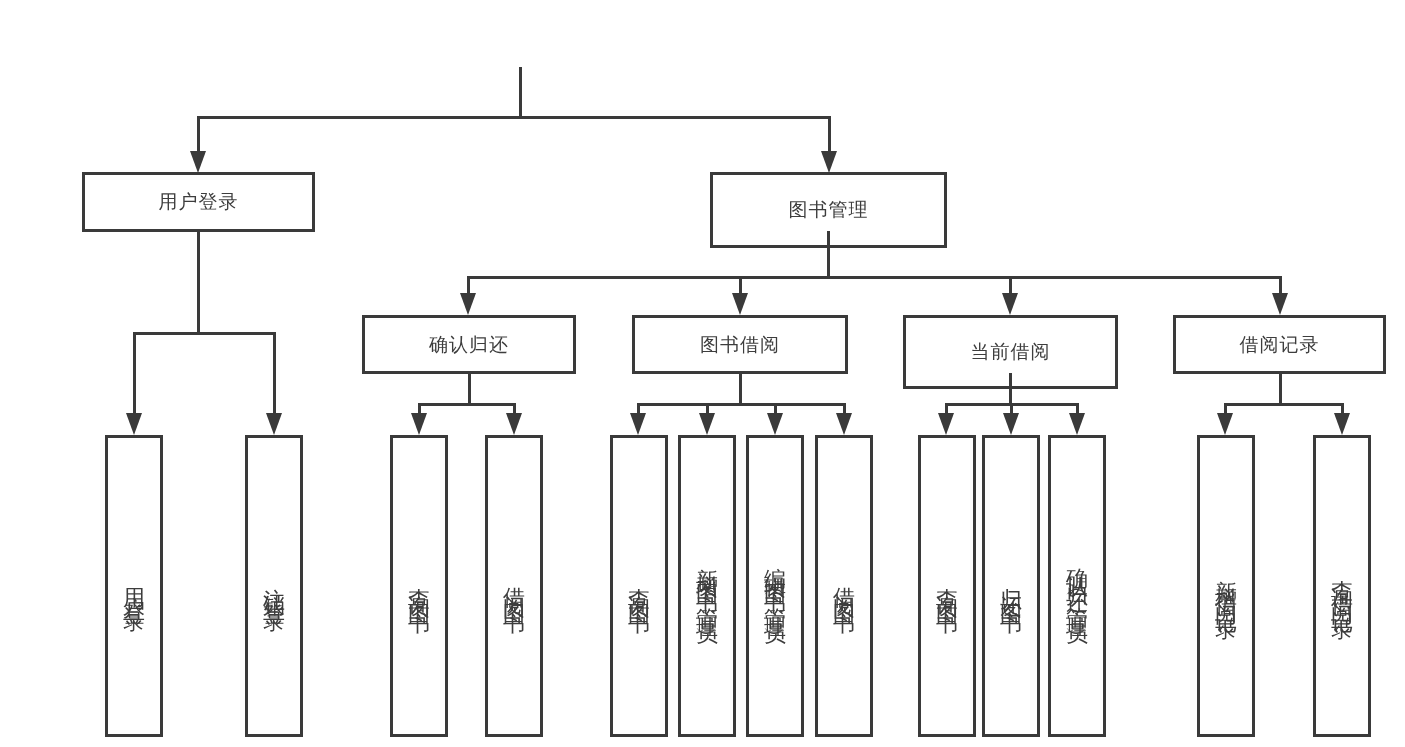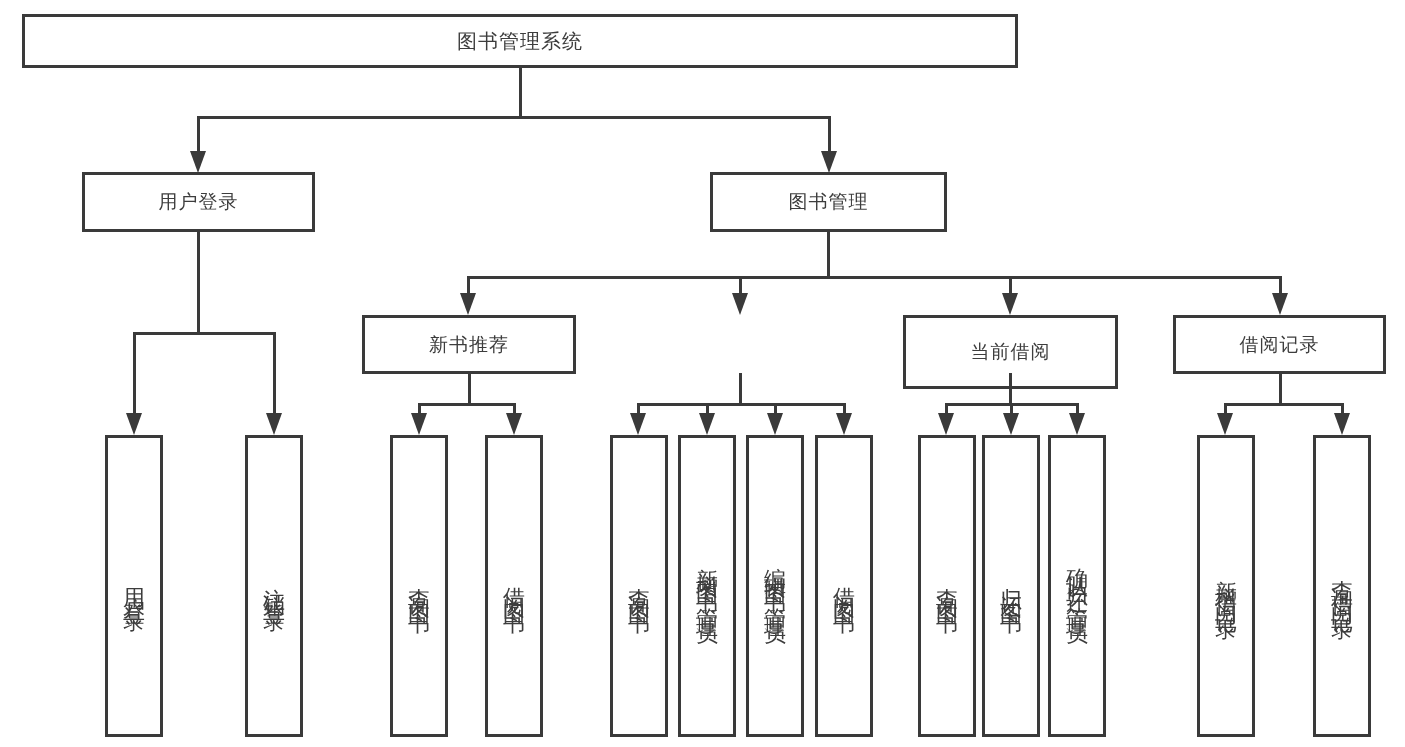--- a/index.html
+++ b/index.html
@@ -48,33 +48,33 @@
     color:var(--wm);
     font-size:21px;
     letter-spacing:1px;
   }
 </style>
 </head>
 <body>
 
 <div id="canvas">
 
-  <div class="box h-box root-box" style="left:22px;top:14px;width:996px;height:54px;">
-    <span>图书管理系统</span>
-  </div>
 
   <div class="box h-box" style="left:82px;top:172px;width:233px;height:60px;">
     <span>用户登录</span>
   </div>
-  <div class="box h-box" style="left:710px;top:172px;width:237px;height:60px;">
+  <div class="box h-box" style="left:710px;top:172px;width:237px;height:76px;">
     <span>图书管理</span>
   </div>
 
   <div class="box h-box" style="left:362px;top:315px;width:214px;height:59px;">
-    <span>新书推荐</span>
+    <span>确认归还</span>
+  </div>
+  <div class="box h-box" style="left:632px;top:315px;width:216px;height:59px;">
+    <span>图书借阅</span>
   </div>
   <div class="box h-box" style="left:903px;top:315px;width:215px;height:74px;">
     <span>当前借阅</span>
   </div>
   <div class="box h-box" style="left:1173px;top:315px;width:213px;height:59px;">
     <span>借阅记录</span>
   </div>
 
   <div class="box v-box" style="left:105px;top:435px;width:58px;height:302px;">
     <span>用户登录</span>

